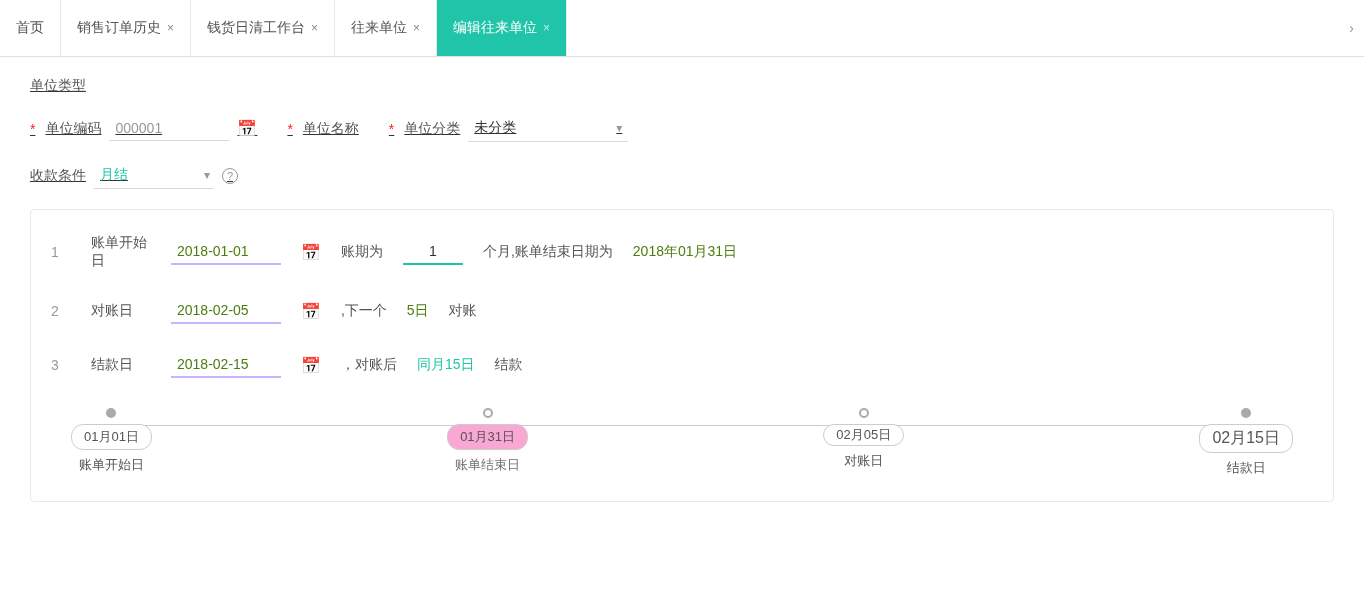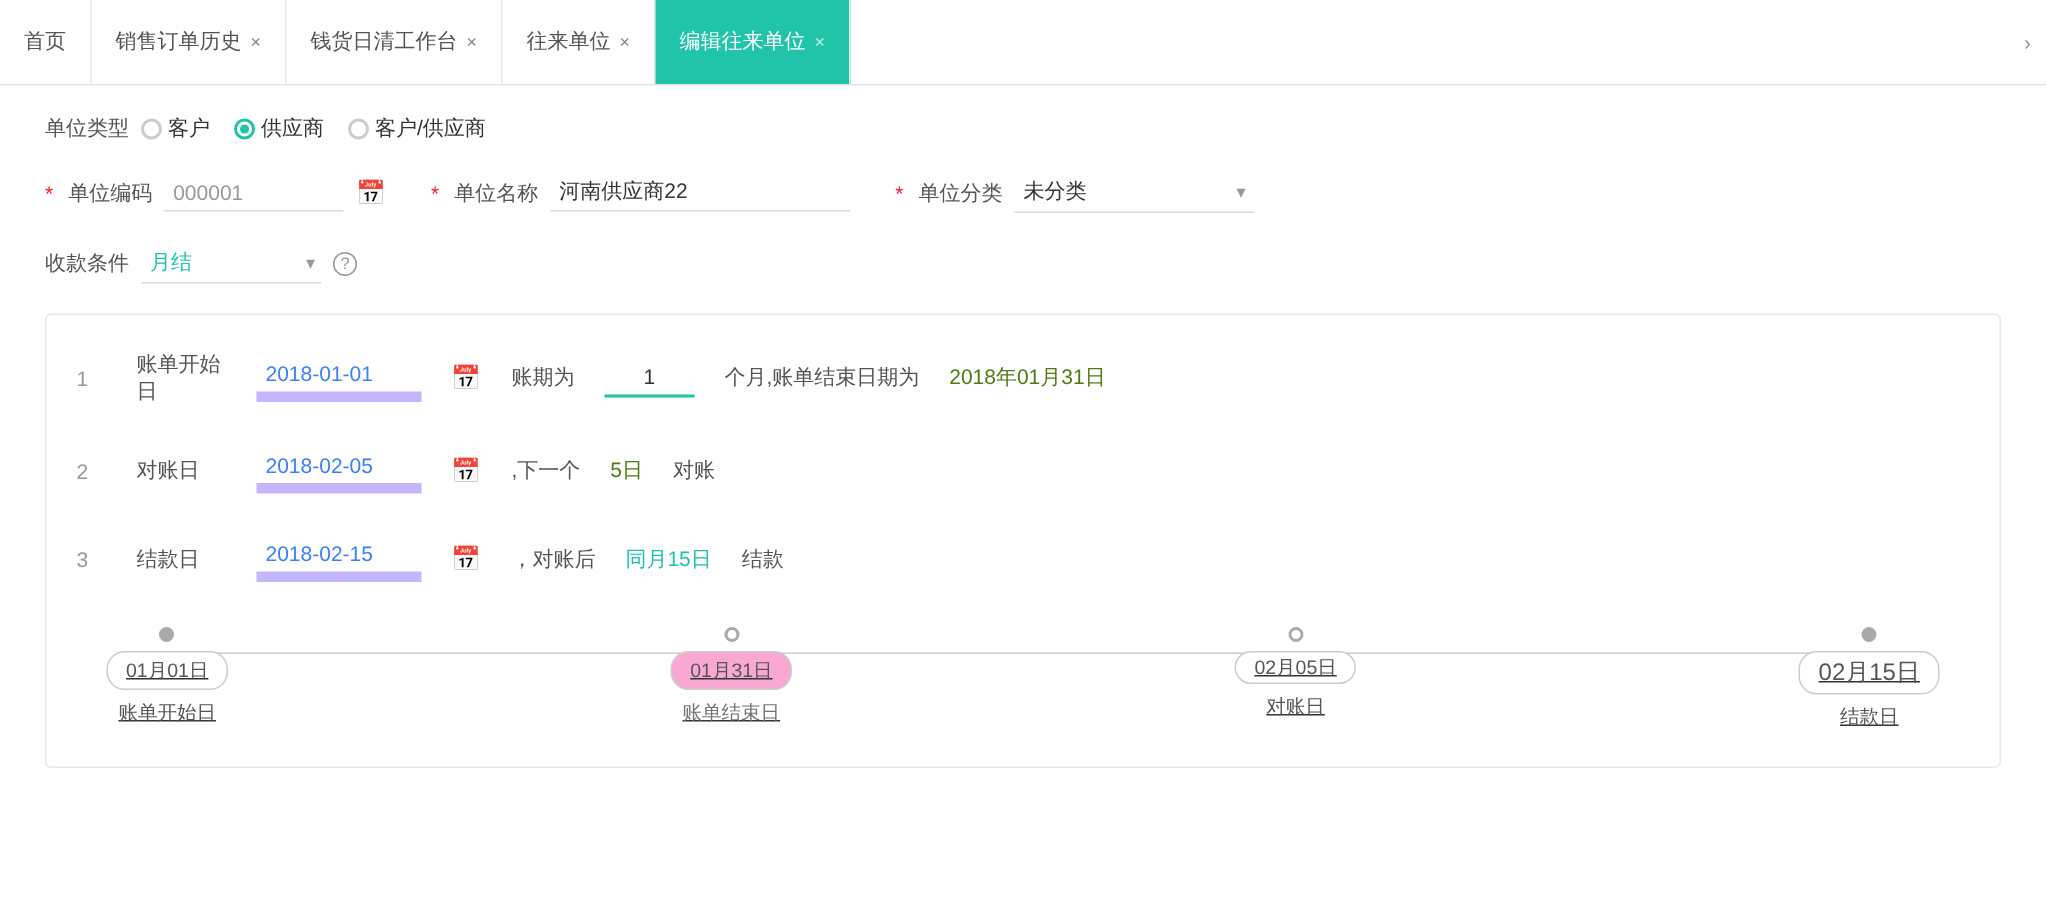--- a/index.html
+++ b/index.html
@@ -50,20 +50,21 @@
       background: #fff;
       min-height: calc(100vh - 40px);
     }
 
     
     .form-row {
       display: flex;
       align-items: center;
       margin-bottom: 20px;
       gap: 30px;
+      text-decoration: underline;
     }
     .form-item {
       display: flex;
       align-items: center;
       gap: 8px;
     }
     .form-label {
       color: #555;
       white-space: nowrap;
     }
@@ -194,25 +195,25 @@
       width: 20px;
       color: #999;
       font-size: 14px;
     }
     .row-type-label {
       color: #555;
       width: 60px;
     }
     .date-input {
       border: none;
-      border-bottom: 7px solid #c4b5fd;
+      border-bottom: 2px solid #c4b5fd;
       outline: none;
       padding: 4px 6px;
       font-size: 14px;
-      color: #3b82f6;
+      color: #4d7c0f;
       width: 110px;
       background: transparent;
     }
     .month-input {
       border: none;
       border-bottom: 2px solid #20c4a8;
       outline: none;
       padding: 4px 6px;
       font-size: 14px;
       color: #333;
@@ -258,48 +259,33 @@
     <span class="close-btn">×</span>
   </div>
   <div class="tab-expand">›</div>
 </div>
 
 <div class="main-content">
 
   <div class="form-row">
     <div class="form-item">
       <span class="form-label">单位类型</span>
-      <div class="radio-group">
-        <div class="radio-item">
-          <div class="radio-circle"></div>
-          <span>客户</span>
-        </div>
-        <div class="radio-item">
-          <div class="radio-circle checked"></div>
-          <span>供应商</span>
-        </div>
-        <div class="radio-item">
-          <div class="radio-circle"></div>
-          <span>客户/供应商</span>
-        </div>
-      </div>
     </div>
   </div>
 
   <div class="form-row">
     <div class="form-item">
       <span class="required-star">*</span>
       <span class="form-label">单位编码</span>
       <input type="text" class="input-field input-unit-code" value="000001" style="">
       <span class="cal-icon">📅</span>
     </div>
     <div class="form-item">
       <span class="required-star">*</span>
       <span class="form-label">单位名称</span>
-      <input type="text" class="input-field input-unit-name" value="河南供应商22" style="">
     </div>
     <div class="form-item">
       <span class="required-star">*</span>
       <span class="form-label">单位分类</span>
       <div class="unit-category-select">
         <span>未分类</span>
         <span style="color:#999;font-size:12px;">▾</span>
       </div>
     </div>
   </div>
@@ -342,21 +328,21 @@
       <span class="row-num">3</span>
       <span class="row-type-label">结款日</span>
       <input type="text" class="date-input" value="2018-02-15" style="">
       <span class="cal-icon">📅</span>
       <span class="suffix-text">，对账后</span>
       <span class="highlight-teal">同月15日</span>
       <span class="suffix-text">结款</span>
     </div>
 
 
-    <div style="position:relative; margin-top: 30px; padding: 0 20px; text-decoration: underline;">
+    <div style="position:relative; margin-top: 30px; padding: 0 20px;">
 
       <div style="position:absolute; top: 17px; left: 60px; right: 60px; height: 1px; background: #ccc;"></div>
 
       <div style="display:flex; justify-content: space-between; align-items: flex-start; position:relative; z-index:1;">
 
         <div style="display:flex;flex-direction:column;align-items:center;gap:6px;">
           <div style="width:10px;height:10px;border-radius:50%;background:#aaa;border:2px solid #aaa;"></div>
           <div style="border:1px solid #ccc;border-radius:12px;padding:3px 12px;font-size:13px;color:#555;background:#fff;white-space:nowrap;">01月01日</div>
           <div style="font-size:13px;color:#555;">账单开始日</div>
         </div>

